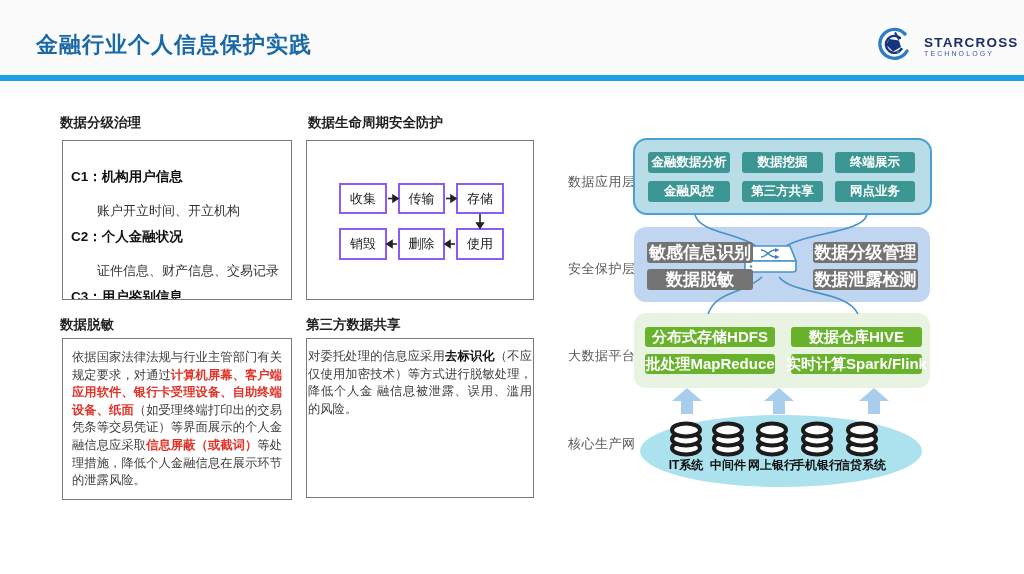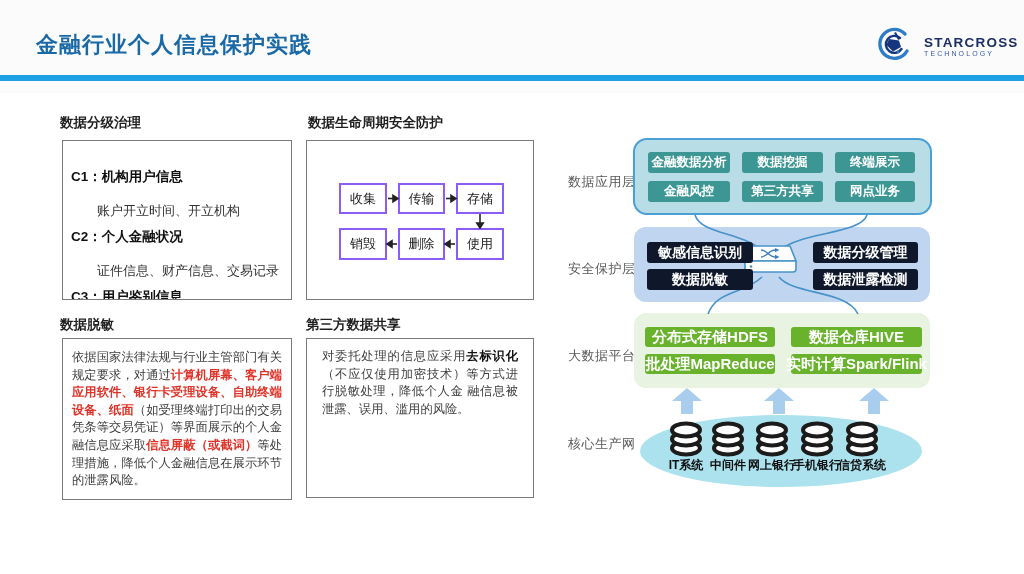--- a/index.html
+++ b/index.html
@@ -31,21 +31,21 @@
   .layer-label{position:absolute;left:13px;width:72px;font-size:13px;color:#595959;letter-spacing:0.5px;}
   .layer-box{position:absolute;box-sizing:border-box;z-index:1;}
   .app-layer{left:78px;top:8px;width:299px;height:77px;background:#b9dde7;border:2px solid #4aa0d5;border-radius:14px;}
   .sec-layer{left:79px;top:97px;width:296px;height:75px;background:#c0d5ef;border-radius:12px;}
   .plat-layer{left:79px;top:183px;width:296px;height:75px;background:#e9f3e1;border-radius:12px;}
   .core-ellipse{left:85px;top:285px;width:282px;height:72px;background:#abe2ed;border-radius:50%;}
   .dsvg{position:absolute;left:0;top:0;z-index:2;pointer-events:none;}
   .btn{position:absolute;z-index:3;display:flex;align-items:center;justify-content:center;
        color:#fff;font-weight:bold;border-radius:3px;white-space:nowrap;}
   .btn-teal{background:#3b9694;font-size:12.5px;}
-  .btn-indigo{background:#0f172a;font-size:14px;}
+  .btn-indigo{background:#737373;font-size:17px;}
   .btn-green{background:#68b22c;font-size:15px;}
   .db-label{position:absolute;z-index:3;transform:translateX(-50%);font-size:12px;font-weight:bold;color:#111;white-space:nowrap;}
 </style>
 </head>
 <body>
 
 <div class="slide">
 
   <div class="header">
     <div class="page-title">金融行业个人信息保护实践</div>
@@ -100,21 +100,21 @@
       </g>
     </svg>
   </div>
 
   <div class="panel-title" style="left:60px;top:316px;">数据脱敏</div>
   <div class="outline-box body-text" style="left:62px;top:338px;width:230px;height:162px;padding:10px 9px;">
     <span>依据国家法律法规与行业主管部门有关规定要求，对通过</span><span class="red-bold">计算机屏幕、客户端应用软件、银行卡受理设备、自助终端设备、纸面</span><span>（如受理终端打印出的交易凭条等交易凭证）等界面展示的个人金融信息应采取</span><span class="red-bold">信息屏蔽（或截词）</span><span>等处理措施，降低个人金融信息在展示环节的泄露风险。</span>
   </div>
 
   <div class="panel-title" style="left:306px;top:316px;">第三方数据共享</div>
-  <div class="outline-box body-text" style="left:306px;top:338px;width:228px;height:160px;padding:9px 15px;">
+  <div class="outline-box body-text" style="left:306px;top:338px;width:228px;height:160px;padding:9px 1px;">
     <div>
       <span>对委托处理的信息应采用</span><span class="bold">去标识化</span><span>（不应仅使用加密技术）等方式进行脱敏处理，降低个人金 融信息被泄露、误用、滥用的风险。</span>
     </div>
   </div>
 
   <div class="diagram">
 
     <div class="layer-label" style="top:43px;">数据应用层</div>
     <div class="layer-label" style="top:130px;">安全保护层</div>
     <div class="layer-label" style="top:217px;">大数据平台</div>

